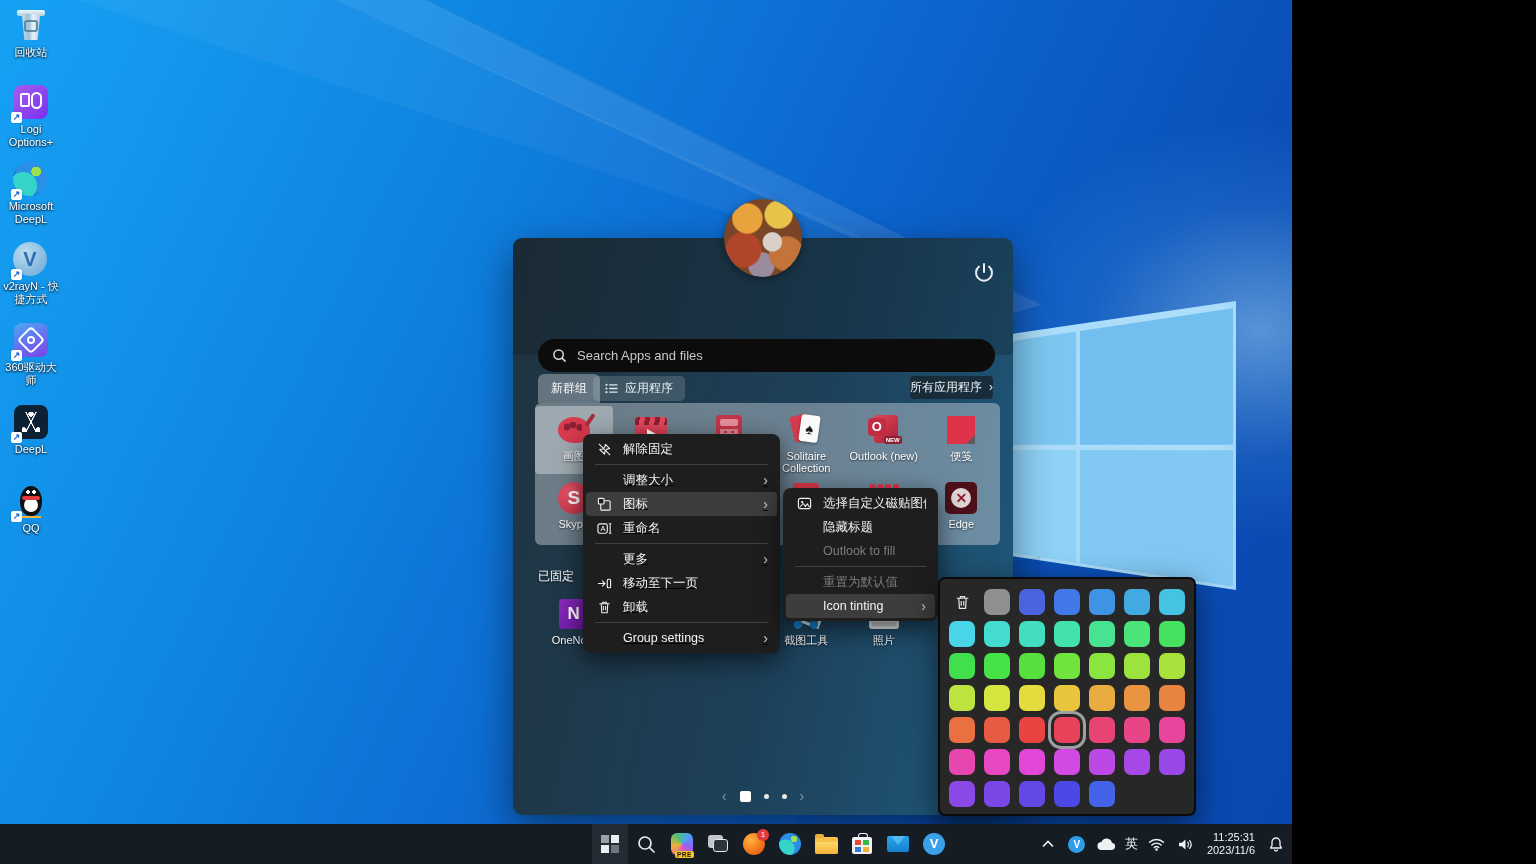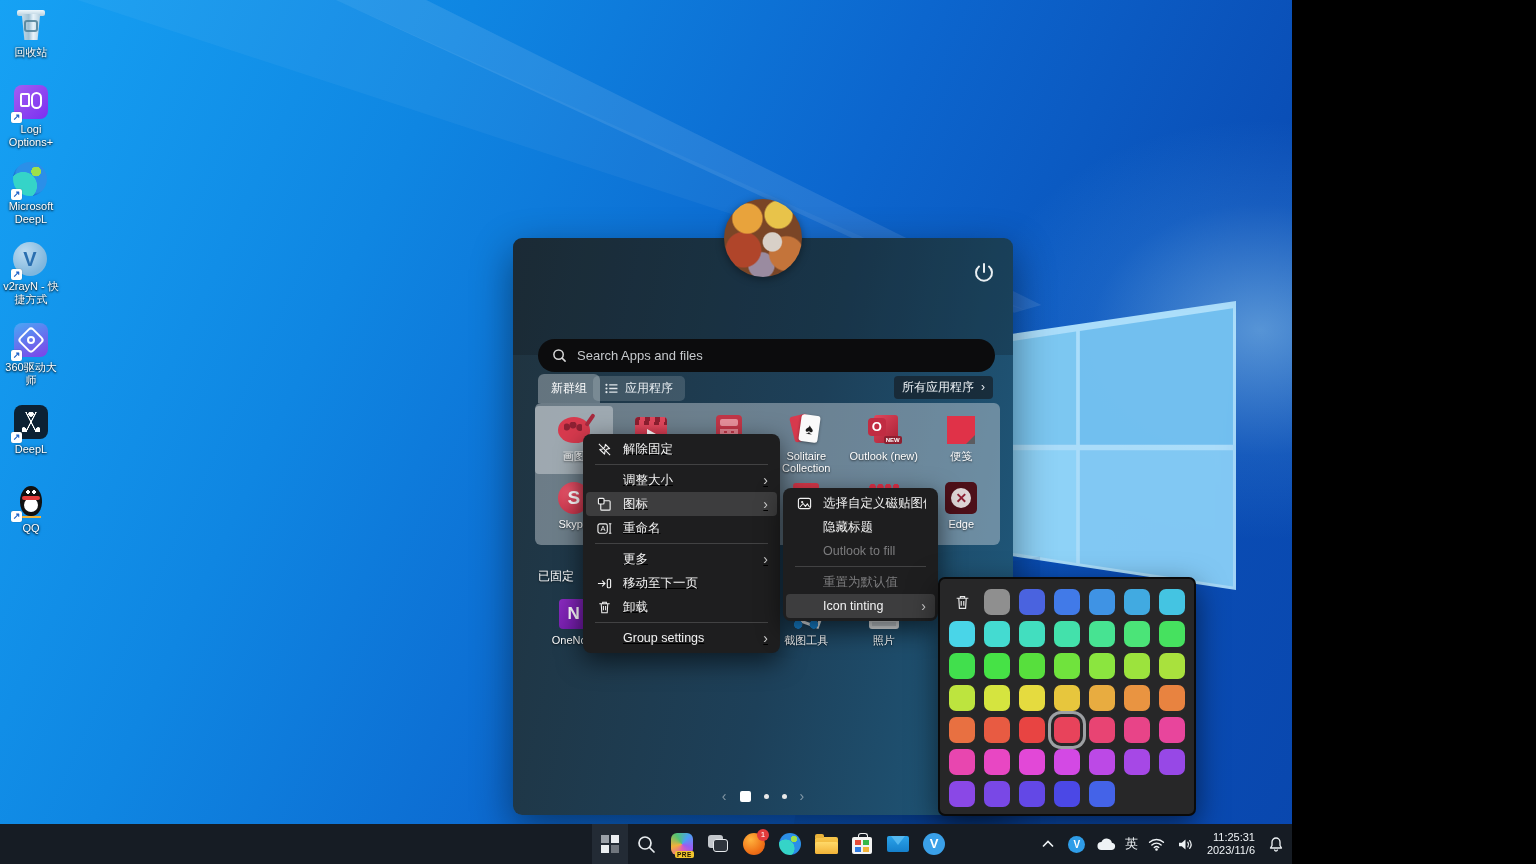--- a/index.html
+++ b/index.html
@@ -77,21 +77,21 @@
   .powerbtn { position:absolute; right:16px; top:22px; width:26px; height:26px; color:#e8eef2; }
   .searchbar { position:absolute; left:25px; right:18px; top:76px; height:33px; background:#0c0c0d; border-radius:17px;
     display:flex; align-items:center; padding:0 14px; gap:10px;margin-top:25px; }
   .searchbar input { background:transparent; border:none; outline:none; color:#ddd; font-size:13px; width:100%; font-family:inherit; }
   .searchbar input::placeholder { color:#c6c9cc; }
 
   .tab-group { position:absolute; left:25px; top:136px; height:29px; padding:0 13px; background:rgba(235,240,244,.34);
     border-radius:6px 6px 0 0; color:#fff; font-size:12px; line-height:29px; }
   .tab-apps { position:absolute; left:80px; top:138px; height:25px; padding:0 12px; background:rgba(235,240,244,.16);
     border-radius:5px; color:#e9eef2; font-size:12px; line-height:25px; display:flex; align-items:center; gap:7px; }
-  .allapps { position:absolute; right:20px; top:138px; height:23px; padding:0 8px; background:rgba(22,32,40,.72);
+  .allapps { position:absolute; right:20px; top:138px; height:23px; padding:0 0; background:rgba(22,32,40,.72);
     border-radius:4px; color:#f0f4f7; font-size:12px; line-height:23px; display:flex; align-items:center; gap:7px; }
   .allapps .chev, .tab-apps .licon { opacity:.95; }
 
   .tilepanel { position:absolute; left:22px; top:165px; width:465px; height:142px; background:rgba(225,230,234,.40);
     border-radius:6px; display:grid; grid-template-columns:repeat(6,1fr); grid-template-rows:68px 68px; padding:3px 0; }
   .tile { position:relative; display:flex; flex-direction:column; align-items:center; padding-top:6px; border-radius:4px; }
   .tile.sel { background:rgba(255,255,255,.34); }
   .tico { width:36px; height:36px; position:relative; flex:none; }
   .tlabel { margin-top:2px; font-size:11px; line-height:12px; color:#fff; text-align:center;
     text-shadow:0 1px 2px rgba(0,0,0,.7); max-width:76px; }

